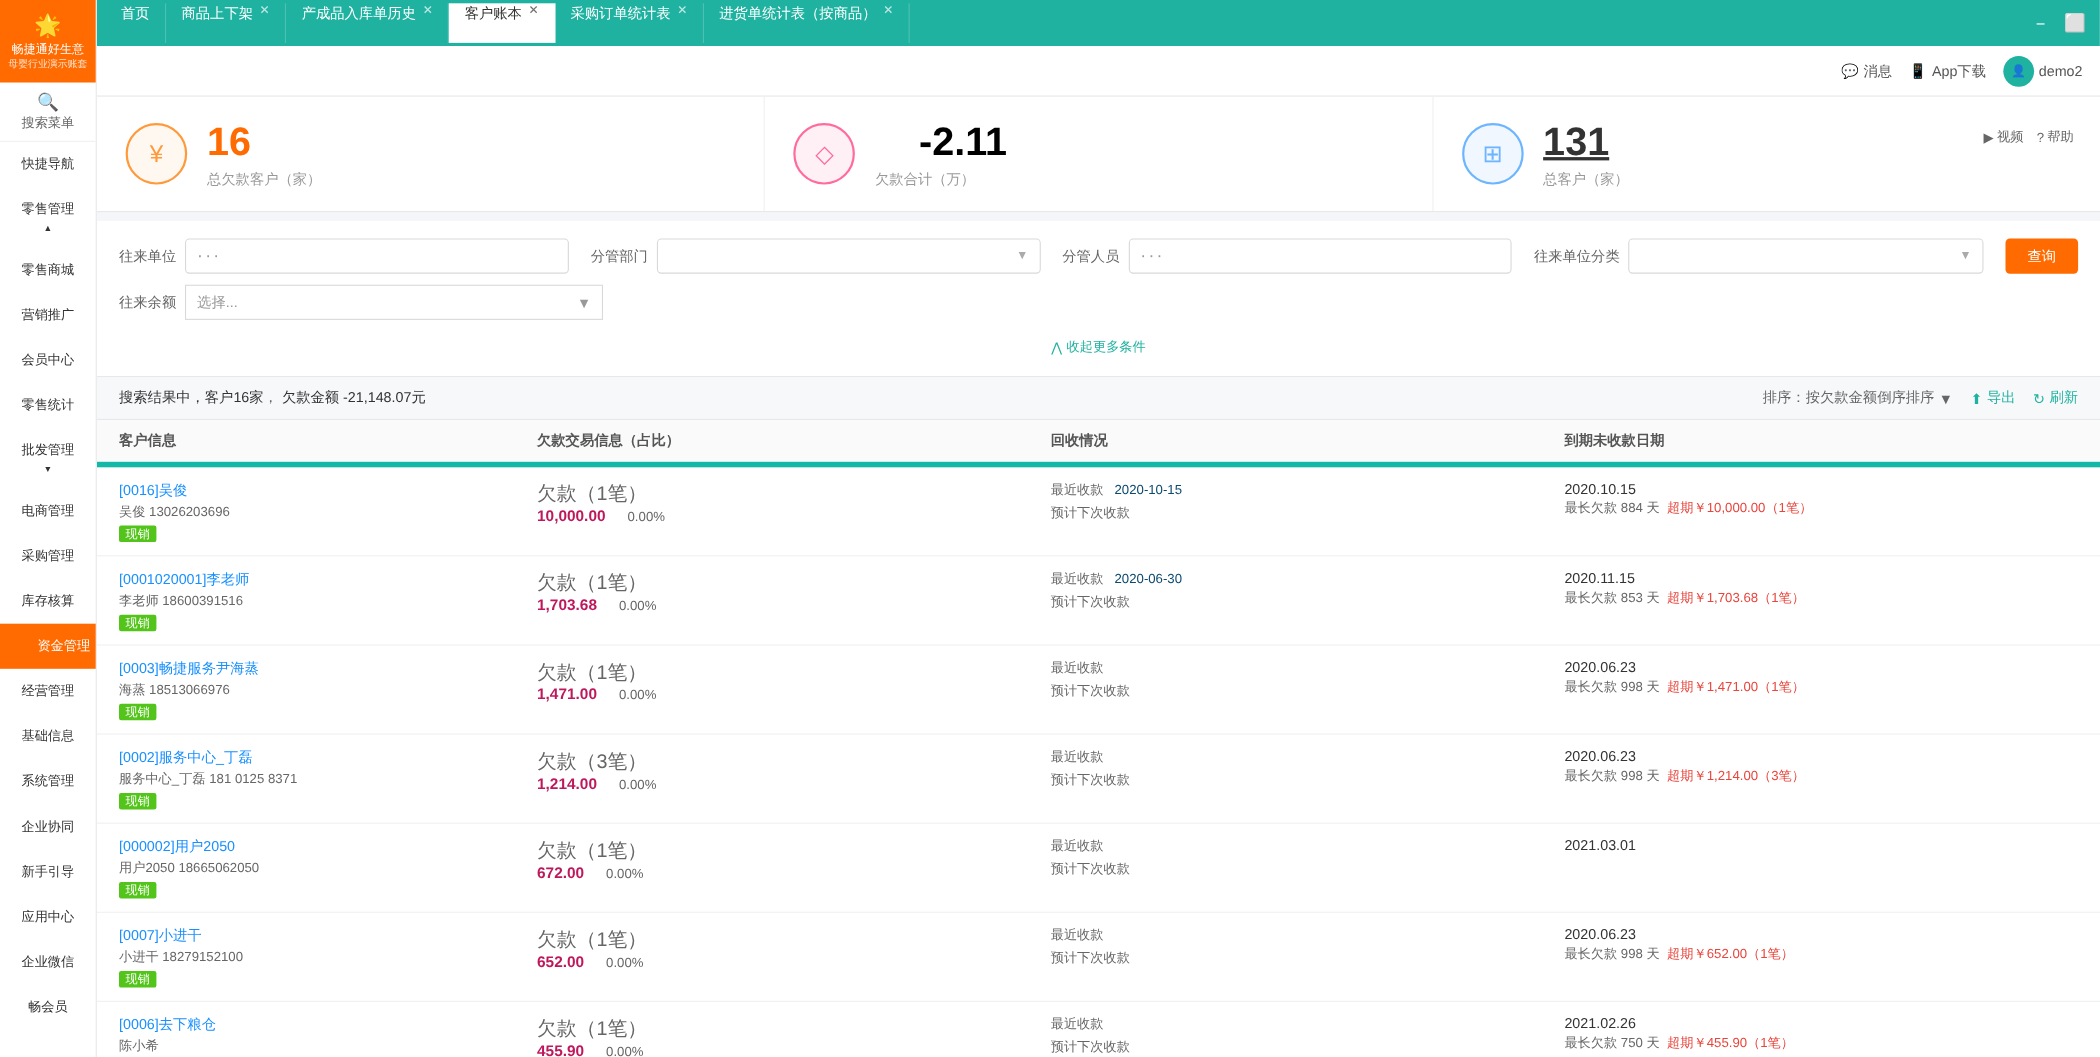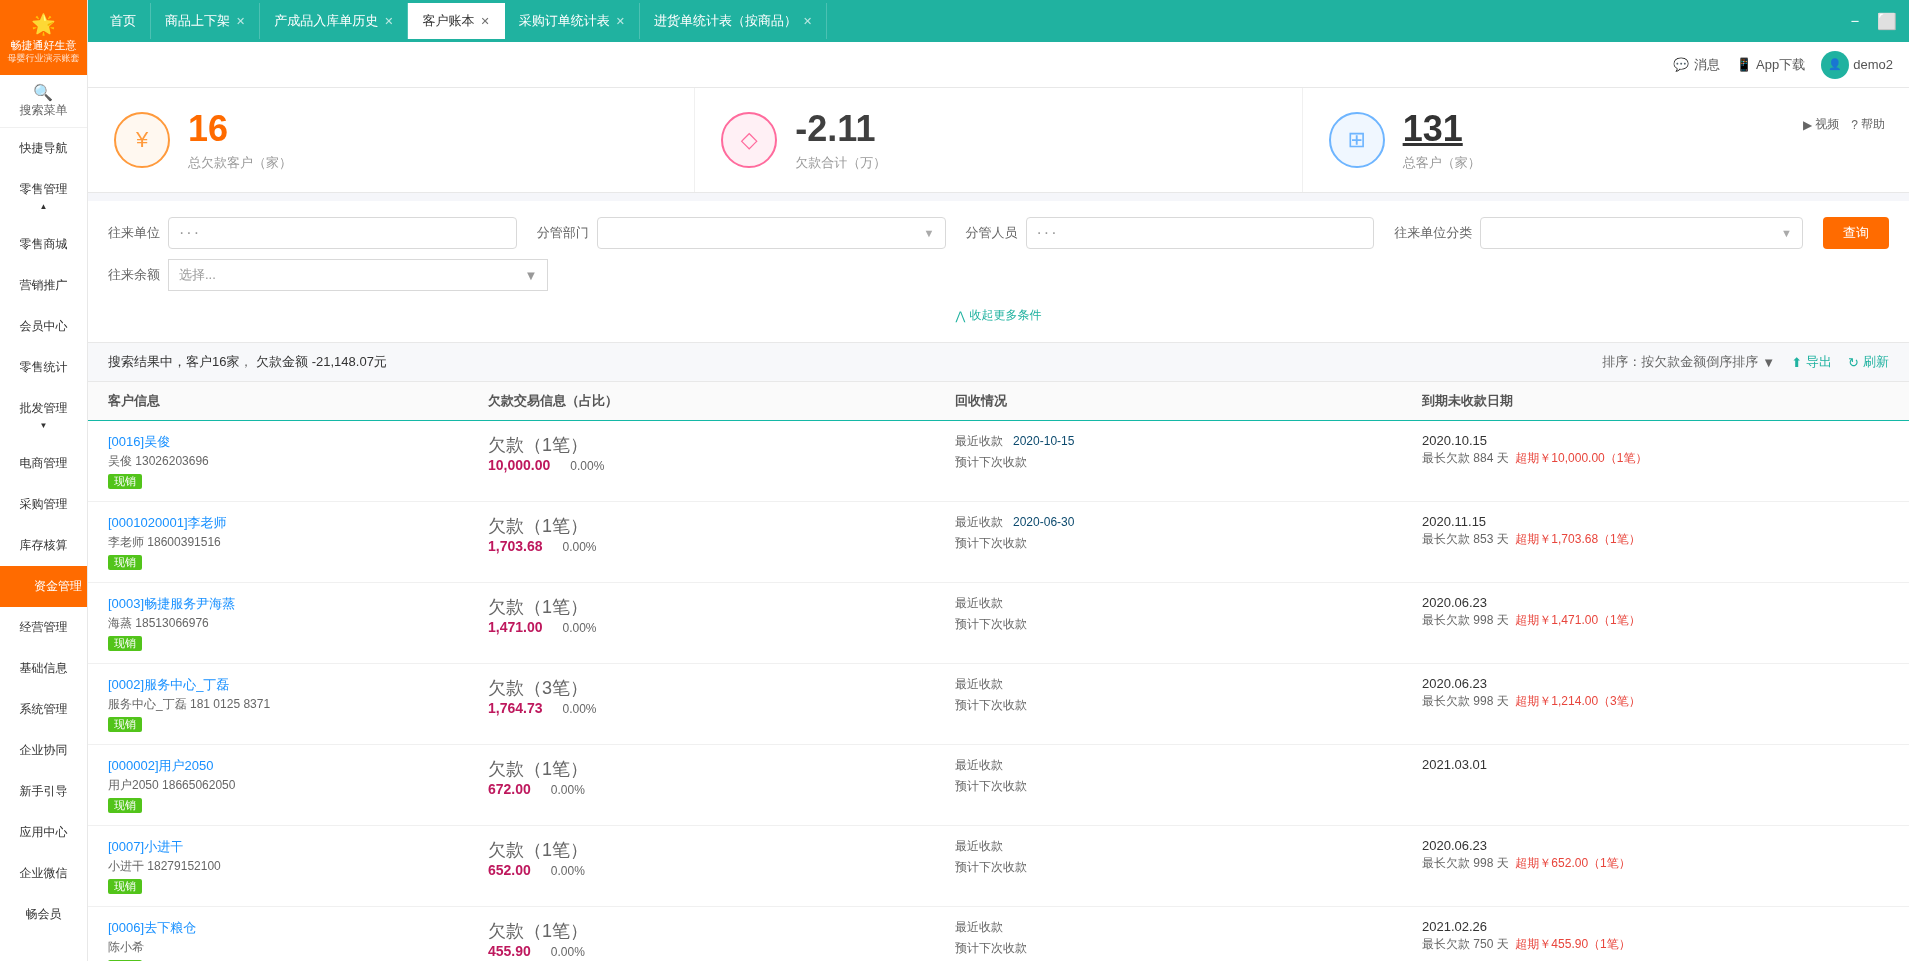--- a/index.html
+++ b/index.html
@@ -16,21 +16,21 @@
     .sidebar-nav-item { padding: 12px 5px; text-align: center; color: #333; font-size: 12px; cursor: pointer; position: relative; }
     .sidebar-nav-item.active { background: #ff6b00; color: #fff; text-align: right; }
     .sidebar-nav-item .arrow { font-size: 8px; display: inline; }
 
     
     .main-content { flex: 1; display: flex; flex-direction: column; overflow: hidden; }
 
     
     .topbar { background: #20b2a0; display: flex; align-items: center; height: 42px; padding: 0 8px; color: #fff; }
     .topbar-tabs { display: flex; align-items: center; flex: 1; gap: 0; }
-    .tab-item { padding: 0 14px; height: 36px; display: flex; align-items: center; font-size: 13px; cursor: pointer; white-space: nowrap; border-right: 1px solid rgba(255,255,255,0.2); }
+    .tab-item { padding: 0 14px; height: 36px; display: flex; align-items: flex-start; font-size: 13px; cursor: pointer; white-space: nowrap; border-right: 1px solid rgba(255,255,255,0.2); }
     .tab-item.active { background: #fff; color: #333; }
     .tab-item .tab-close { margin-left: 6px; font-size: 11px; opacity: 0.7; }
     .topbar-actions { display: flex; align-items: center; gap: 4px; margin-left: auto; }
     .topbar-btn { width: 28px; height: 28px; display: flex; align-items: center; justify-content: center; cursor: pointer; color: #fff; font-size: 16px; }
 
     
     .page-body { flex: 1; overflow-y: auto; background: #f5f6fa; }
 
     
     .global-header { background: #fff; height: 46px; display: flex; align-items: center; padding: 0 16px; border-bottom: 1px solid #e8e8e8; position: relative; }
@@ -43,21 +43,21 @@
     .summary-card { flex: 1; padding: 20px 24px; display: flex; align-items: center; gap: 16px; border-right: 1px solid #f0f0f0; }
     .summary-card:last-child { border-right: none; }
     .card-icon { width: 60px; height: 60px; display: flex; align-items: center; justify-content: center; }
     .card-icon-circle { width: 56px; height: 56px; border-radius: 50%; border: 2px solid; display: flex; align-items: center; justify-content: center; font-size: 22px; }
     .card-icon-circle.orange { border-color: #ff9a3c; color: #ff9a3c; background: #fff8f0; }
     .card-icon-circle.pink { border-color: #ff6b9d; color: #ff6b9d; background: #fff0f5; }
     .card-icon-circle.blue { border-color: #6eb5ff; color: #6eb5ff; background: #f0f7ff; }
     .card-content { flex: 1; }
     .card-number { font-size: 36px; font-weight: bold; }
     .card-number.orange { color: #ff6b00; }
-    .card-number.red { color: #404040; }
+    .card-number.red { color: #000000; margin-left: 40px; }
     .card-number.dark { color: #333; font-weight: 900; text-decoration: underline; }
     .card-label { color: #999; font-size: 13px; margin-top: 4px; }
     .card-top-right { display: flex; gap: 12px; font-size: 12px; color: #666; margin-left: auto; align-self: flex-start; padding-top: 8px; }
     .card-top-right span { display: flex; align-items: center; gap: 3px; cursor: pointer; }
 
     
     .filter-area { background: #fff; padding: 16px 20px 12px; border-bottom: 1px solid #e8e8e8; margin-top: 8px; }
     .filter-row { display: flex; align-items: center; gap: 20px; margin-bottom: 10px; }
     .filter-item { display: flex; align-items: center; gap: 8px; flex: 1; }
     .filter-item label { color: #666; font-size: 13px; white-space: nowrap; }
@@ -71,21 +71,21 @@
     
     .result-bar { background: #f7f8fa; padding: 10px 20px; display: flex; align-items: center; justify-content: space-between; border-bottom: 1px solid #e8e8e8; }
     .result-info { font-size: 13px; color: #666; }
     .result-info span { color: #333; }
     .result-actions { display: flex; align-items: center; gap: 16px; font-size: 13px; color: #666; }
     .result-actions .action-link { display: flex; align-items: center; gap: 4px; cursor: pointer; color: #20b2a0; }
     .sort-select { display: flex; align-items: center; gap: 4px; cursor: pointer; }
 
     
     .table-container { background: #fff; margin: 0; }
-    .table-header { display: grid; grid-template-columns: 380px 1fr 1fr 1fr; padding: 10px 20px; background: #fafafa; border-bottom: 1px solid #14b8a6; font-weight: bold; color: #555; font-size: 13px; }
+    .table-header { display: grid; grid-template-columns: 380px 1fr 1fr 1fr; padding: 10px 20px; background: #fafafa; border-bottom: 5px solid #14b8a6; font-weight: bold; color: #555; font-size: 13px; }
     .table-row { display: grid; grid-template-columns: 380px 1fr 1fr 1fr; padding: 12px 20px; border-bottom: 1px solid #f0f0f0; align-items: start; }
 
     .customer-info .name-link { color: #1890ff; font-size: 13px; cursor: pointer; text-decoration: none; }
     .customer-info .contact { color: #666; font-size: 12px; margin-top: 2px; }
     .customer-tag { display: inline-block; background: #52c41a; color: #fff; font-size: 11px; padding: 0 6px; border-radius: 2px; margin-top: 4px; }
 
     .debt-info .debt-count { color: #666; font-size: 18px; }
     .debt-info .debt-amount { color: #be185d; font-size: 14px; font-weight: bold; margin-top: 0; }
     .debt-info .debt-ratio { color: #666; font-size: 12px; margin-top: 2px; }
 
@@ -448,21 +448,21 @@
     <div class="customer-info">
       <div>
         <a class="name-link">[0002]服务中心_丁磊</a>
       </div>
       <div class="contact">服务中心_丁磊  181 0125 8371</div>
       <div><span class="customer-tag">现销</span></div>
     </div>
     <div class="debt-info">
       <div class="debt-count">欠款（3笔）</div>
       <div class="debt-row-inline">
-        <div class="debt-amount">1,764.73</div>
+        <div class="debt-amount">1,214.00</div>
         <div class="debt-ratio">0.00%</div>
       </div>
     </div>
     <div class="recovery-info">
       <div class="last-payment">
         <span>最近收款</span>
         
       </div>
       <div class="next-payment">预计下次收款</div>
     </div>

